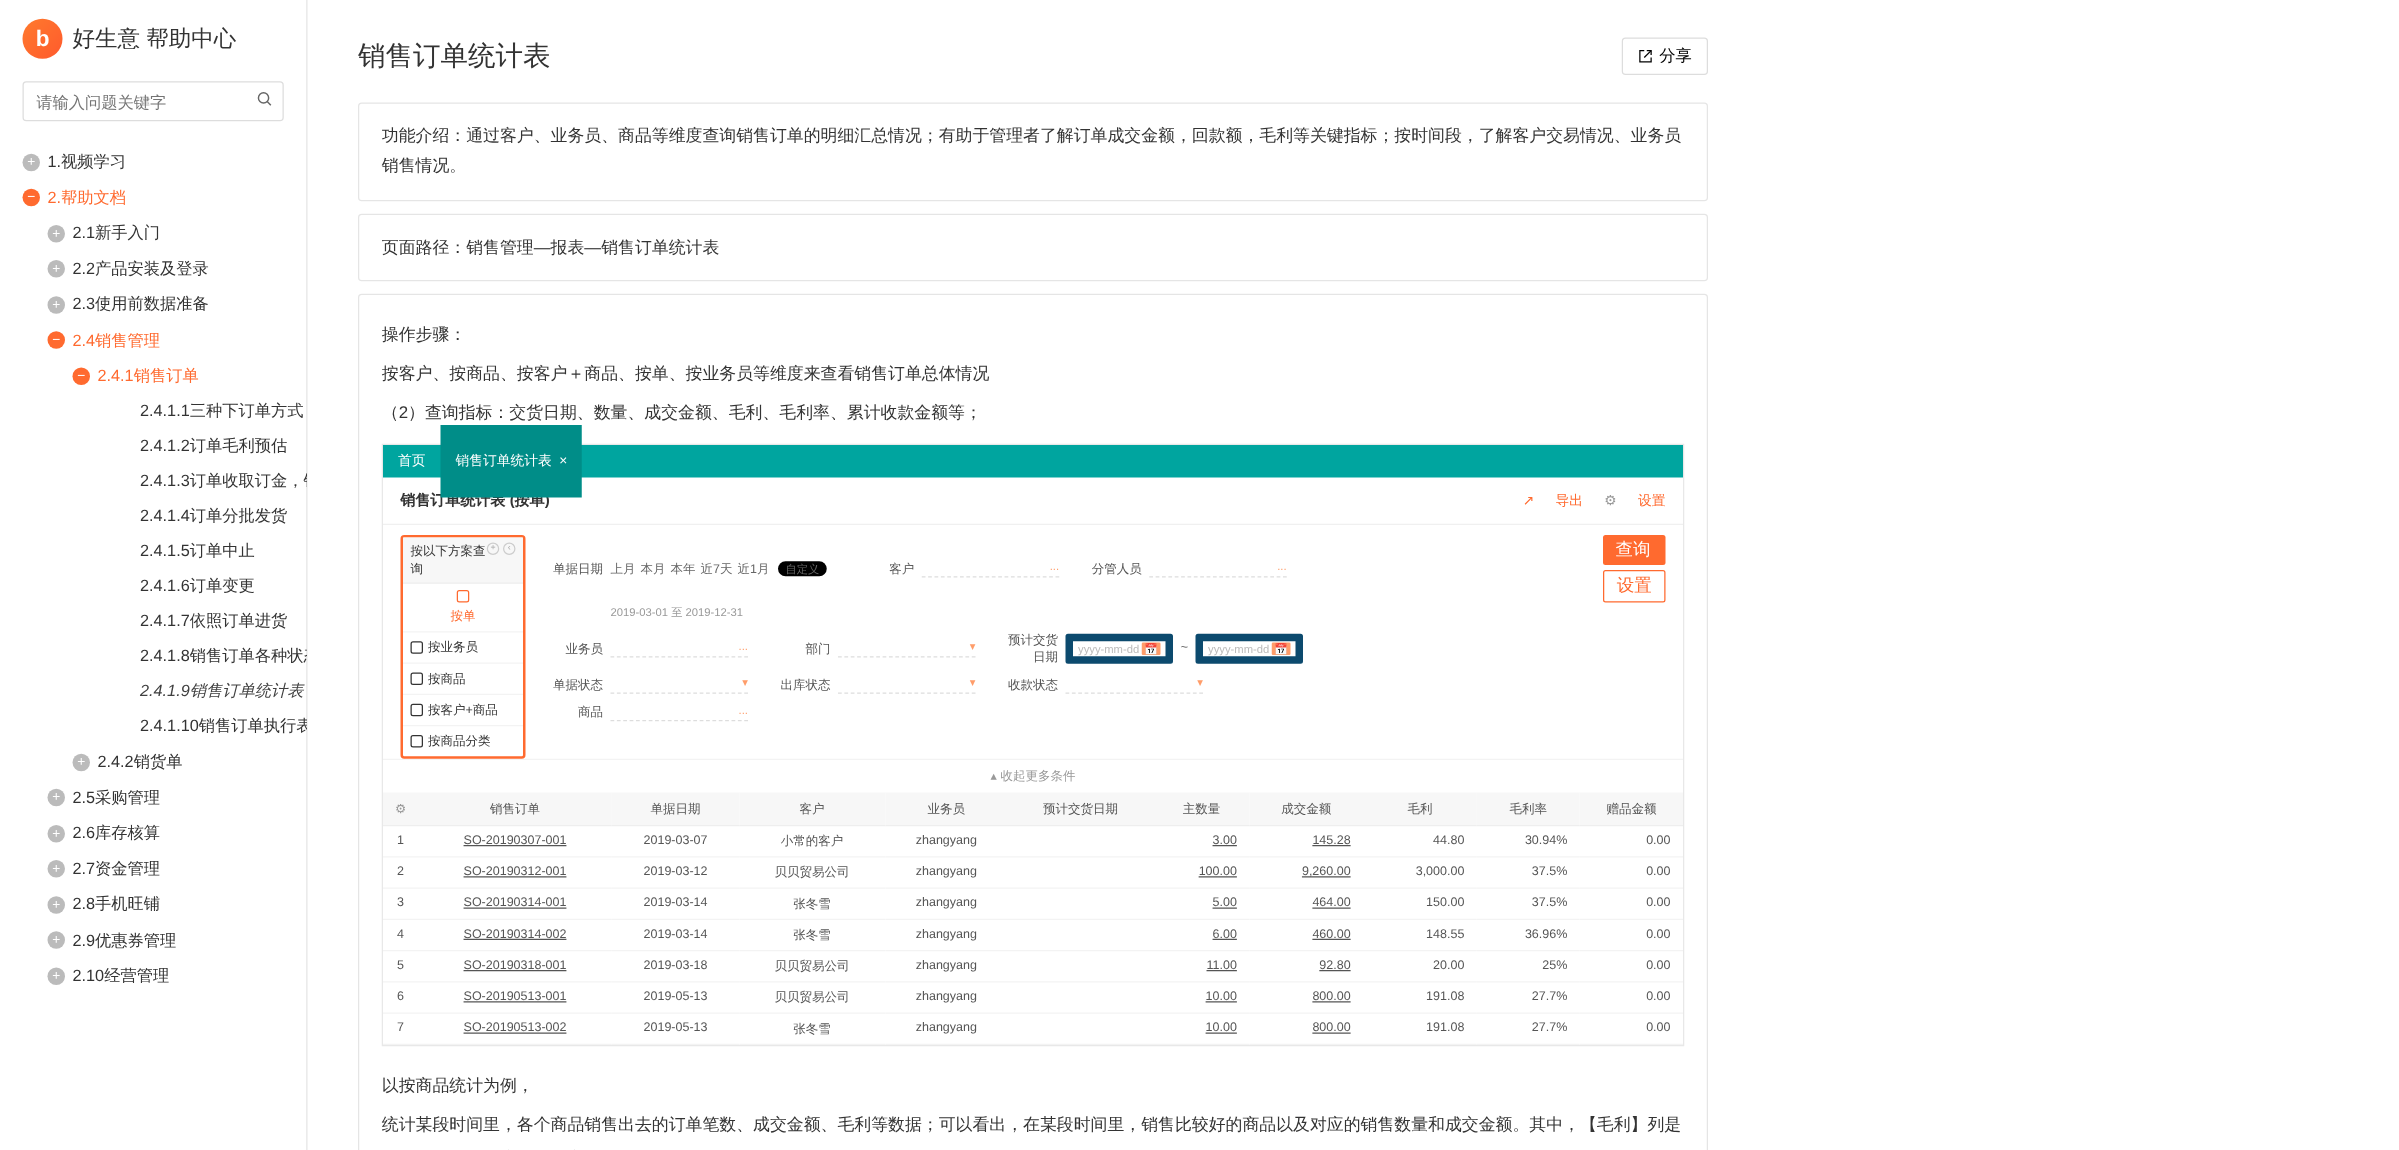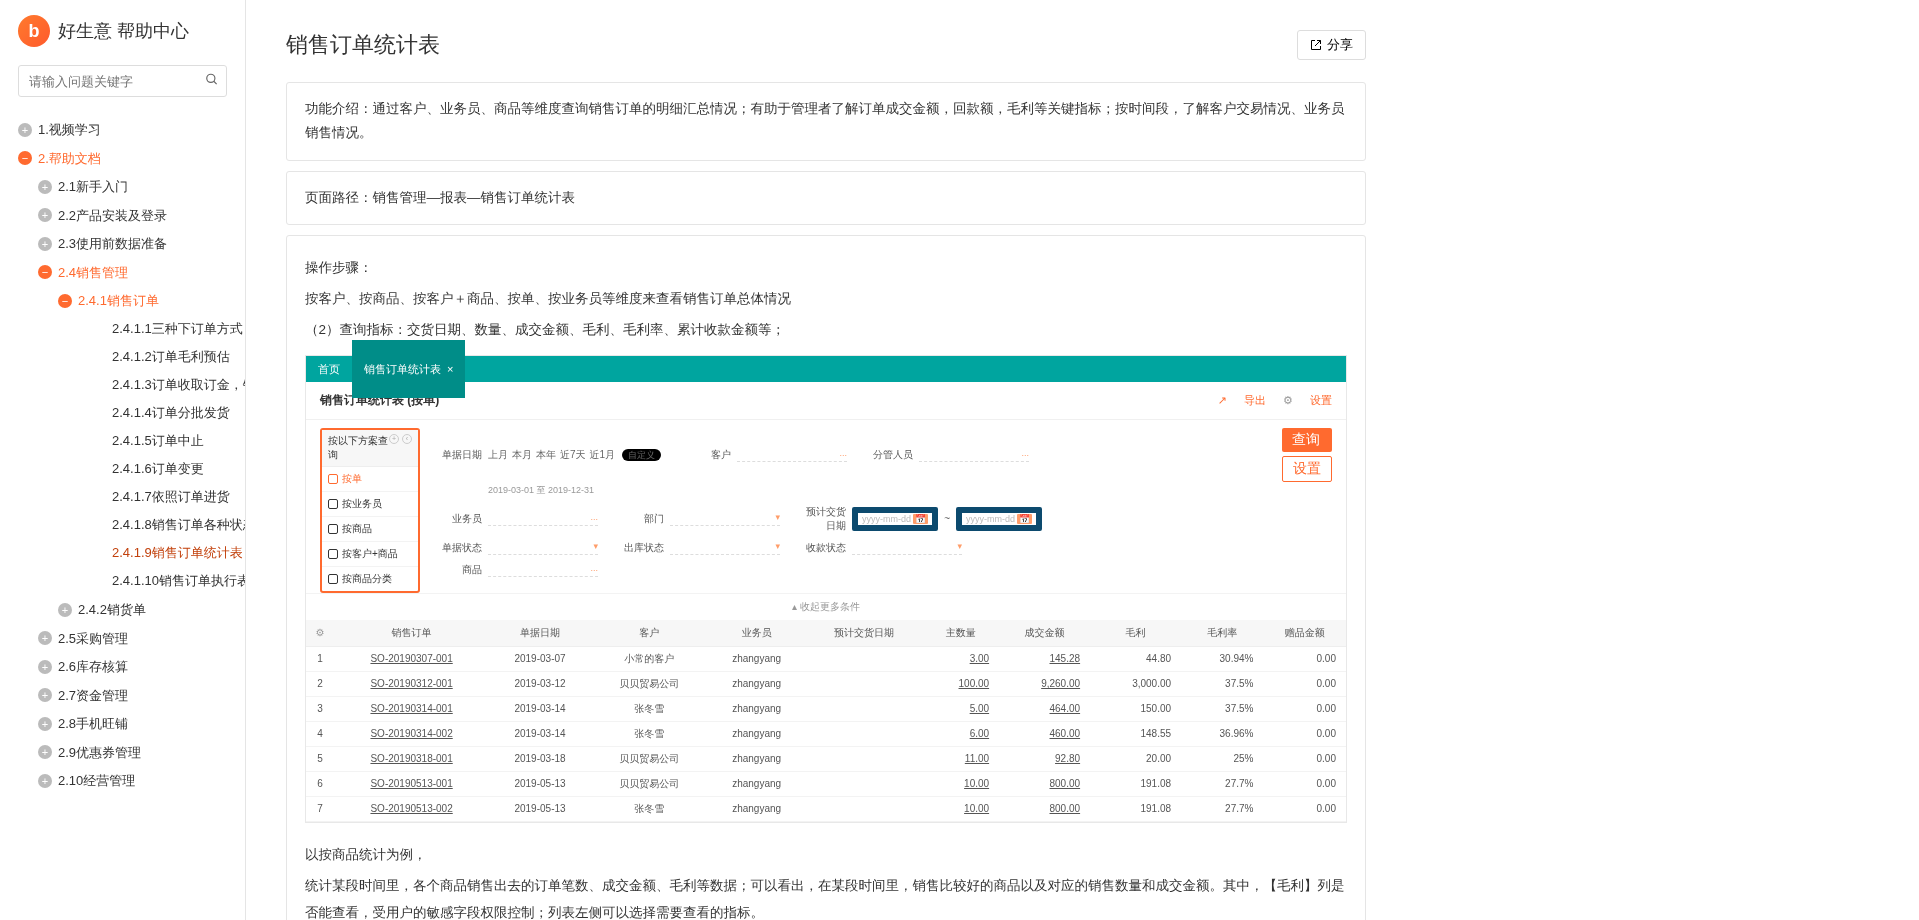--- a/index.html
+++ b/index.html
@@ -15,21 +15,21 @@
 .search-box input { width: 100%; height: 32px; border: 1px solid #ddd; border-radius: 3px; padding: 0 30px 0 10px; font-size: 13px; outline: none; }
 .search-box .sicon { position: absolute; right: 8px; top: 50%; transform: translateY(-50%); color: #666; }
 .nav { list-style: none; }
 .nav li { line-height: 28px; font-size: 13px; white-space: nowrap; }
 .nav .toggle { display: inline-flex; width: 14px; height: 14px; border-radius: 50%; background: #bbb; color: #fff; align-items: center; justify-content: center; font-size: 11px; margin-right: 6px; vertical-align: middle; }
 .nav .toggle.open { background: #ff6a2f; }
 .nav .lbl { vertical-align: middle; cursor: pointer; }
 .nav .active > .lbl, .nav .active-parent > .lbl { color: #ff6a2f; }
 .nav ul { list-style: none; padding-left: 20px; }
 .nav .leaf { padding-left: 34px; }
-.nav .leaf.current { color: #c2410c; }
+.nav .leaf.current { color: #404040; font-style: italic; }
 .main { flex: 1; overflow-y: auto; background: #fff; }
 .main-inner { max-width: 1160px; padding: 30px 40px; }
 .title-row { display: flex; justify-content: space-between; align-items: center; margin-bottom: 22px; }
 .page-title { font-size: 22px; font-weight: 500; }
 .share-btn { border: 1px solid #ddd; background: #fff; border-radius: 3px; padding: 5px 12px; font-size: 13px; cursor: pointer; display: flex; align-items: center; gap: 5px; }
 .card { border: 1px solid #e5e5e5; border-radius: 3px; padding: 14px 18px; margin-bottom: 10px; font-size: 13.5px; line-height: 1.8; }
 .card .label { font-weight: 400; }
 .section { border: 1px solid #e5e5e5; border-radius: 3px; padding: 18px; }
 .section p { font-size: 13.5px; line-height: 2; margin-bottom: 4px; }
 .section .bold { font-weight: 500; }
@@ -41,21 +41,21 @@
 .shot-head { display: flex; justify-content: space-between; align-items: center; padding: 10px 14px; border-bottom: 1px solid #f0f0f0; }
 .shot-head .t { font-weight: 700; font-size: 12px; }
 .shot-head .acts span { color: #ff6a2f; margin-left: 14px; cursor: pointer; }
 .shot-head .acts .gray { color: #999; }
 .shot-body { display: flex; padding: 8px 14px 0 14px; gap: 14px; }
 .scheme-box { border: 2px solid #ff6a2f; border-radius: 3px; width: 100px; flex-shrink: 0; }
 .scheme-head { background: #f7f7f7; padding: 4px 6px; font-size: 10px; display: flex; align-items: flex-start; justify-content: space-between; border-bottom: 1px solid #eee; }
 .scheme-head .tiny { display: flex; gap: 3px; }
 .scheme-head .tiny span { width: 10px; height: 10px; border: 1px solid #ccc; border-radius: 50%; font-size: 7px; display: flex; align-items: center; justify-content: center; color: #aaa; }
 .scheme-item { padding: 5px 6px; font-size: 10px; border-bottom: 1px solid #f3f3f3; display: flex; align-items: center; gap: 4px; }
-.scheme-item.sel { color: #ff6a2f; }
+.scheme-item.sel { color: #ff6a2f; flex-direction: column; }
 .scheme-item .ic { width: 10px; height: 10px; border: 1px solid currentColor; border-radius: 2px; display: inline-block; }
 .scheme-item:last-child { border-bottom: none; }
 .filters { flex: 1; }
 .frow { display: flex; gap: 18px; margin-bottom: 8px; align-items: center; }
 .fgroup { display: flex; align-items: center; gap: 6px; font-size: 10px; color: #666; }
 .fgroup .flbl { width: 48px; text-align: right; color: #555; }
 .fgroup .dash { width: 110px; border-bottom: 1px dashed #ddd; height: 14px; position: relative; }
 .fgroup .dash .caret { position: absolute; right: 0; top: 0; color: #ff9d6a; font-size: 9px; }
 .date-links span { margin-right: 4px; color: #666; cursor: pointer; }
 .pill { background: #000000; color: #fff; border-radius: 8px; padding: 1px 6px; font-size: 9px; }

